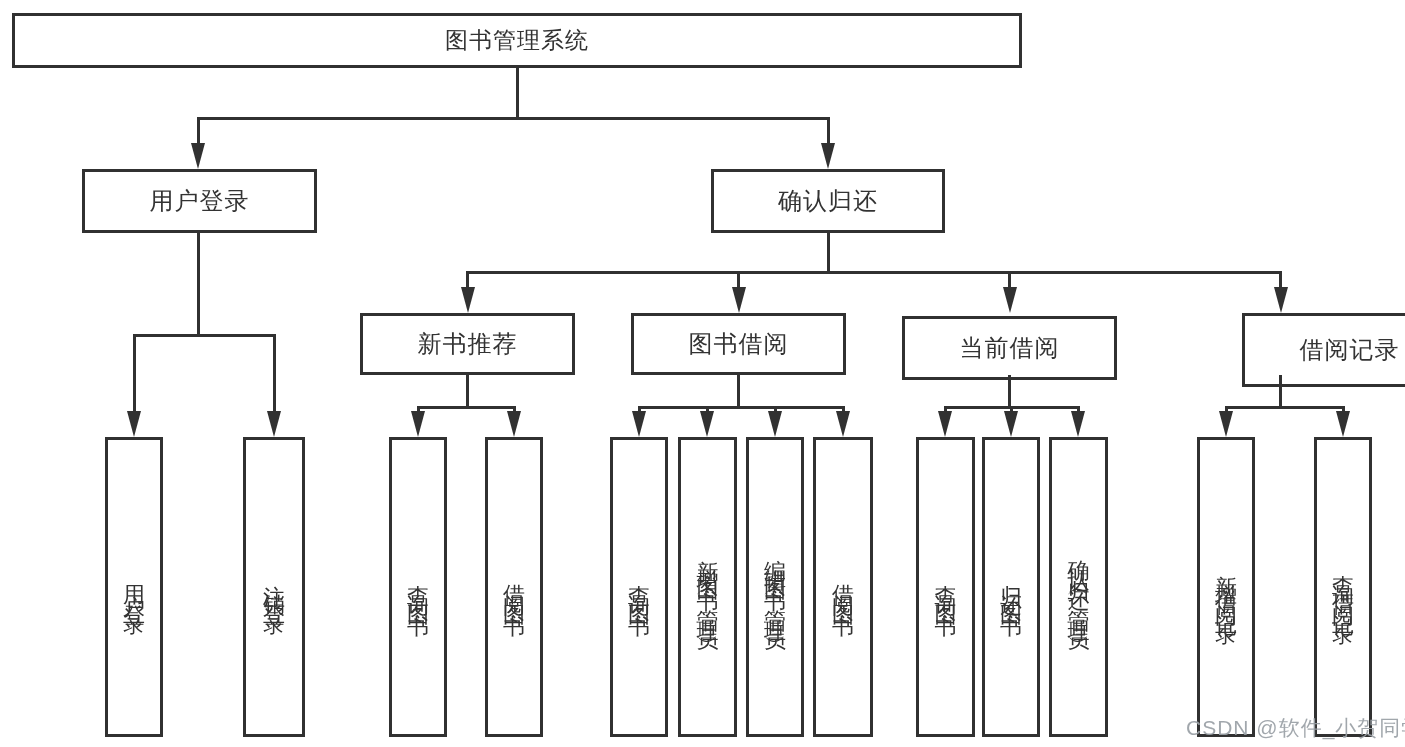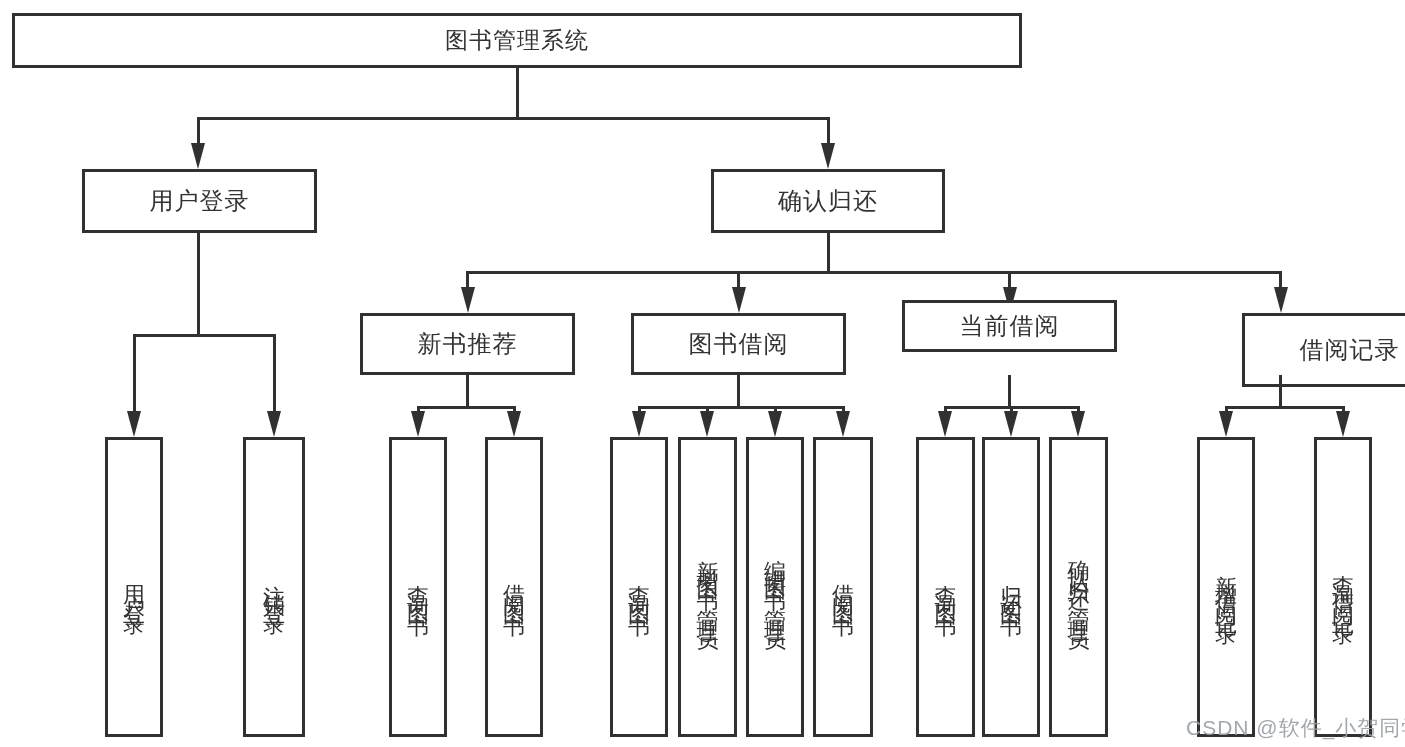--- a/index.html
+++ b/index.html
@@ -64,21 +64,21 @@
   <div class="arrow" style="left:461px;top:287px;"></div>
   <div class="vline" style="left:737px;top:271px;height:17px;"></div>
   <div class="arrow" style="left:732px;top:287px;"></div>
   <div class="vline" style="left:1008px;top:271px;height:17px;"></div>
   <div class="arrow" style="left:1003px;top:287px;"></div>
   <div class="vline" style="left:1279px;top:271px;height:17px;"></div>
   <div class="arrow" style="left:1274px;top:287px;"></div>
 
   <div class="box hbox" style="left:360px;top:313px;width:215px;height:62px;">新书推荐</div>
   <div class="box hbox" style="left:631px;top:313px;width:215px;height:62px;">图书借阅</div>
-  <div class="box hbox" style="left:902px;top:300px;width:215px;height:52px;">当前借阅</div>
+  <div class="box hbox" style="left:902px;top:316px;width:215px;height:64px;">当前借阅</div>
   <div class="box hbox" style="left:1242px;top:313px;width:215px;height:74px;">借阅记录</div>
 
   <div class="vline" style="left:466px;top:375px;height:33px;"></div>
   <div class="vline" style="left:737px;top:375px;height:33px;"></div>
   <div class="vline" style="left:1008px;top:375px;height:33px;"></div>
   <div class="vline" style="left:1279px;top:375px;height:33px;"></div>
 
   <div class="hline" style="left:417px;top:406px;width:99px;"></div>
   <div class="vline" style="left:417px;top:406px;height:8px;"></div>
   <div class="arrow" style="left:411px;top:411px;"></div>

